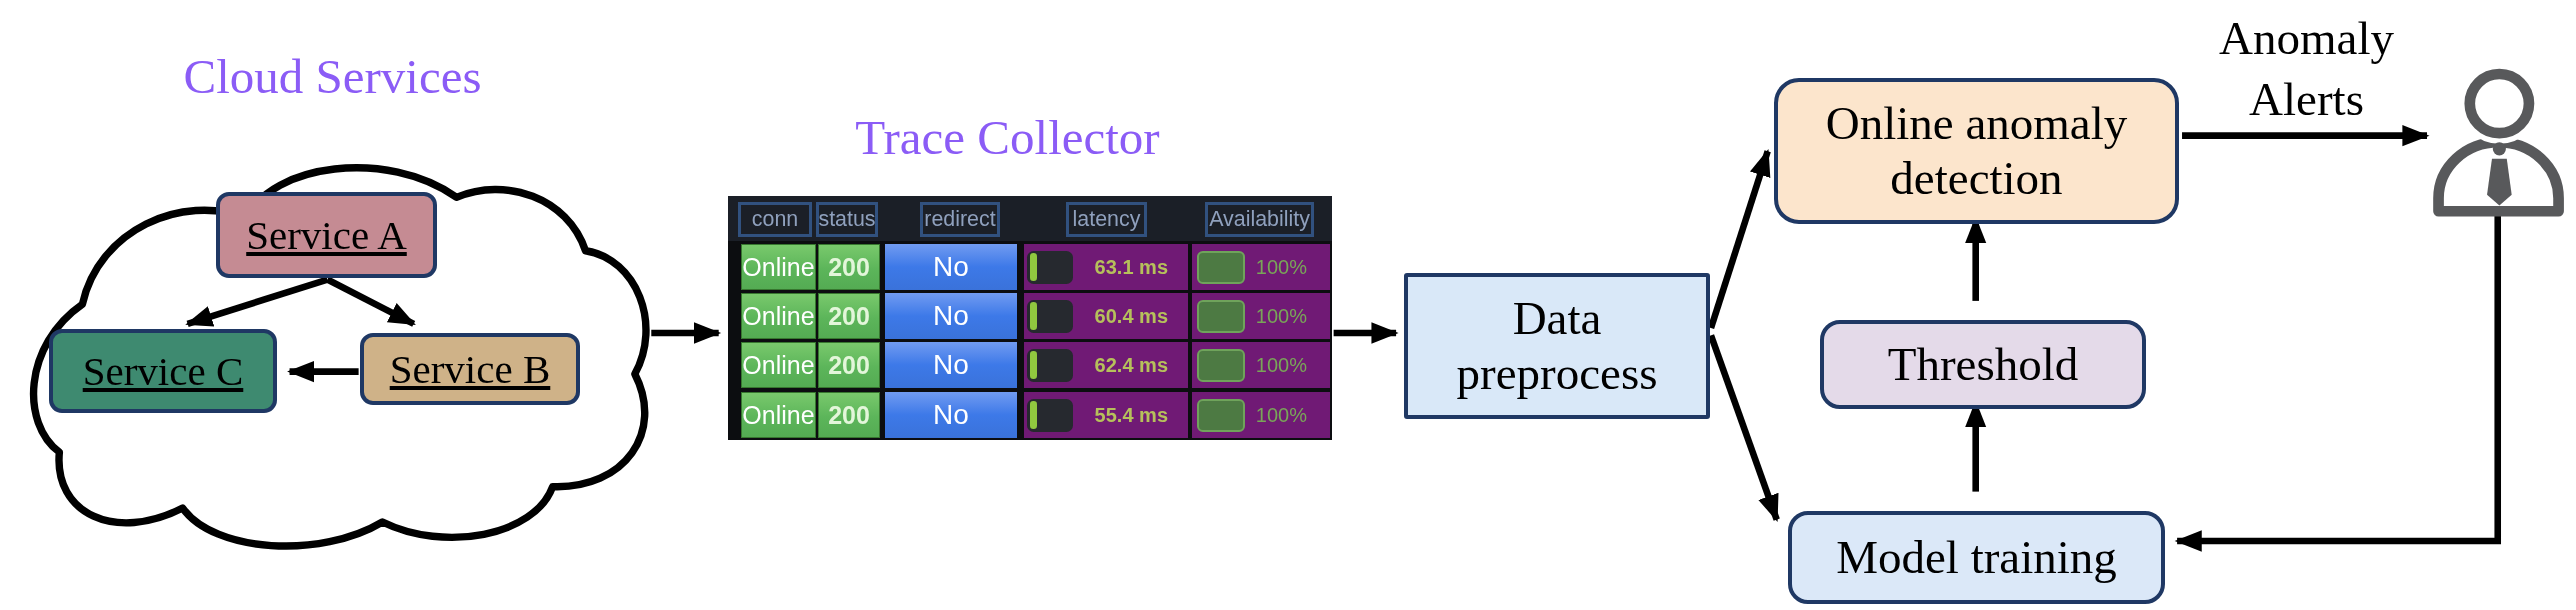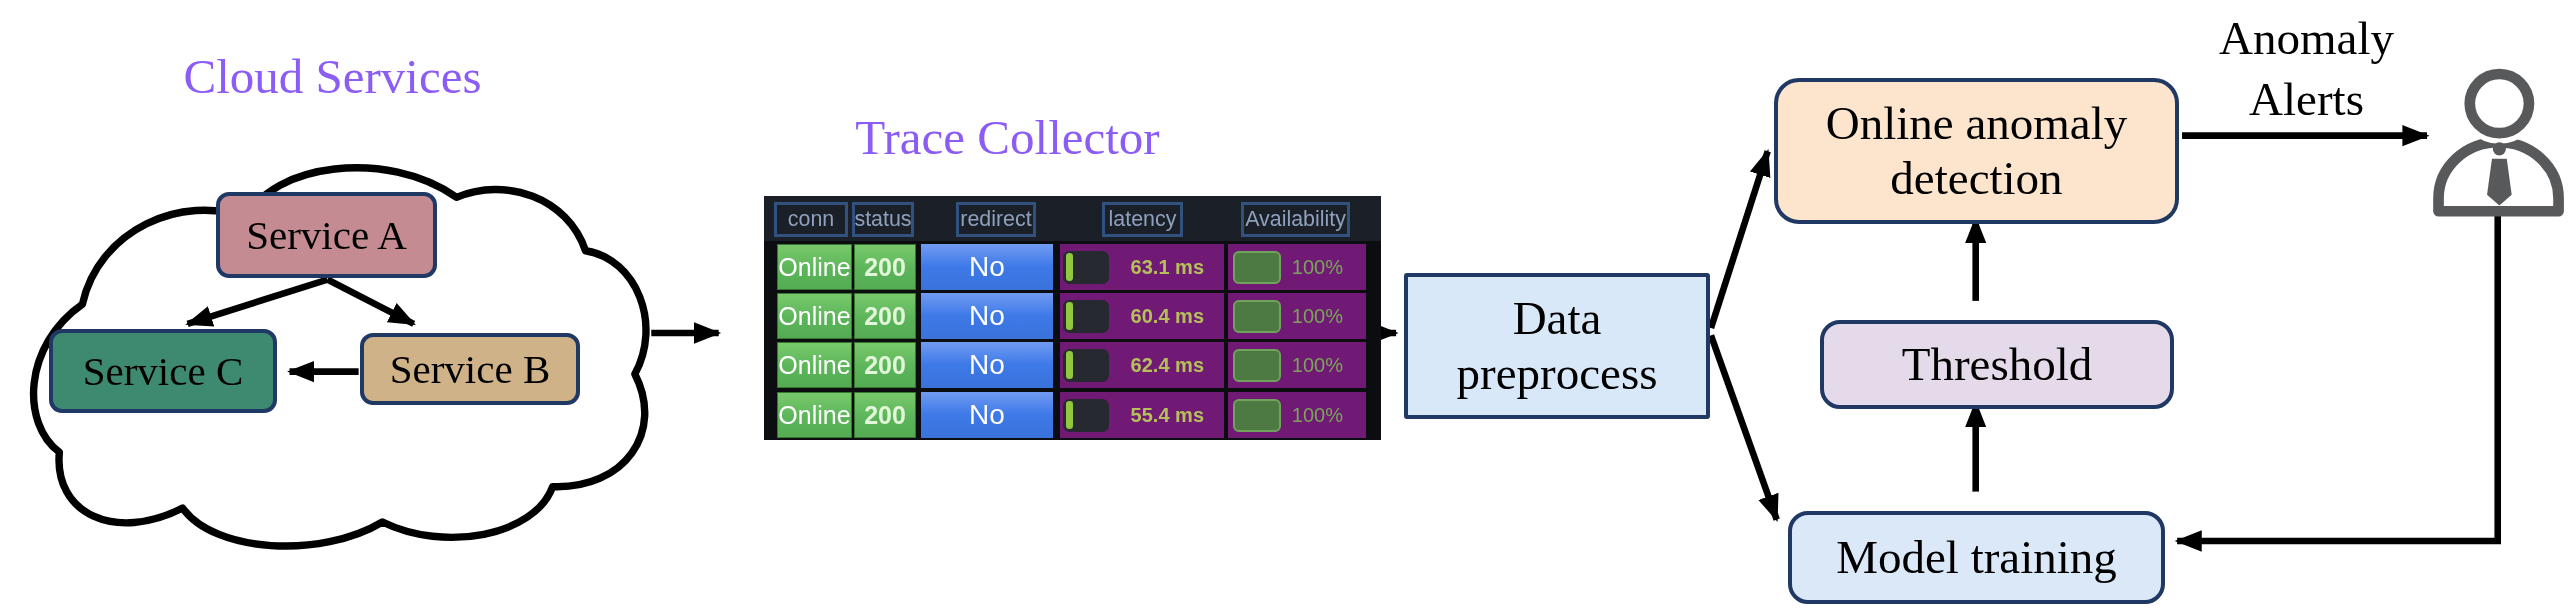--- a/index.html
+++ b/index.html
@@ -5,31 +5,31 @@
   html,body{margin:0;padding:0;background:#ffffff;}
   .canvas{position:relative;width:2576px;height:610px;background:#ffffff;overflow:hidden;
           font-family:"Liberation Serif",serif;}
   .overlay{position:absolute;left:0;top:0;width:2576px;height:610px;z-index:1;}
 
   
   .node{position:absolute;box-sizing:border-box;border:4.1px solid #1f3864;border-radius:18px;
         display:flex;flex-direction:column;align-items:center;justify-content:center;
         color:#000;z-index:2;text-align:center;}
   .node .ln{line-height:1.18;white-space:nowrap;}
-  .svc{font-size:41px;border-radius:13px;}
+  .svc{font-size:41px;border-radius:13px;text-decoration:underline;}
   .big{font-size:47px;margin-top:16px;}
 
   
   .fig-title{position:absolute;z-index:2;font-size:49px;color:#8b5cf6;text-align:center;white-space:nowrap;}
   .anno{position:absolute;z-index:2;font-size:47px;color:#000;line-height:1.3;}
   .anno .ln{display:block;}
 
   
-  .ttable{position:absolute;left:764px;top:196px;width:604px;height:244px;background:#0c0d10;
-          z-index:2;font-family:"Liberation Sans",sans-serif;padding-left:13px;}
+  .ttable{position:absolute;left:728px;top:196px;width:604px;height:244px;background:#0c0d10;
+          z-index:2;font-family:"Liberation Sans",sans-serif;}
   .thead{position:absolute;left:0;top:0;width:100%;height:45px;background:#1b1f27;}
   .hbox{position:absolute;top:5.8px;height:35px;box-sizing:border-box;border:3.3px solid #31517f;
         display:flex;align-items:center;justify-content:center;color:#8fa0bd;font-size:21.4px;}
   .trow{position:absolute;left:0;width:100%;height:46px;}
   .cell{position:absolute;top:0;height:46px;box-sizing:border-box;display:flex;
         align-items:center;justify-content:center;}
   .cell.green{background:linear-gradient(180deg,#79c96c 0%,#5cb55a 55%,#54ab53 100%);
               border:1.6px solid #37772f;color:#fff;font-size:25px;}
   .cell.blue{background:linear-gradient(180deg,#719bf1 0%,#3d79e8 50%,#3a72da 100%);
              color:#fff;font-size:28px;}
@@ -205,21 +205,21 @@
   </div>
 
   <div class="node big" style="left:1404px;top:257px;width:306px;height:146px;background:#d9e8f8;border-radius:3px">
     <span class="ln">Data</span>
     <span class="ln">preprocess</span>
   </div>
   <div class="node big" style="left:1774px;top:62px;width:405px;height:146px;background:#fce5cc;border-radius:25px">
     <span class="ln">Online anomaly</span>
     <span class="ln">detection</span>
   </div>
-  <div class="node big" style="left:1820px;top:304px;width:354px;height:89px;background:#e4dae9;border-radius:20px">
+  <div class="node big" style="left:1820px;top:304px;width:326px;height:89px;background:#e4dae9;border-radius:20px">
     <span class="ln">Threshold</span>
   </div>
   <div class="node big" style="left:1788px;top:495px;width:377px;height:93px;background:#dbe8f8;border-radius:20px">
     <span class="ln">Model training</span>
   </div>
 
   <div class="anno" style="left:2179px;top:8.2px;width:255px;text-align:center">
     <span class="ln">Anomaly</span>
     <span class="ln">Alerts</span>
   </div>

